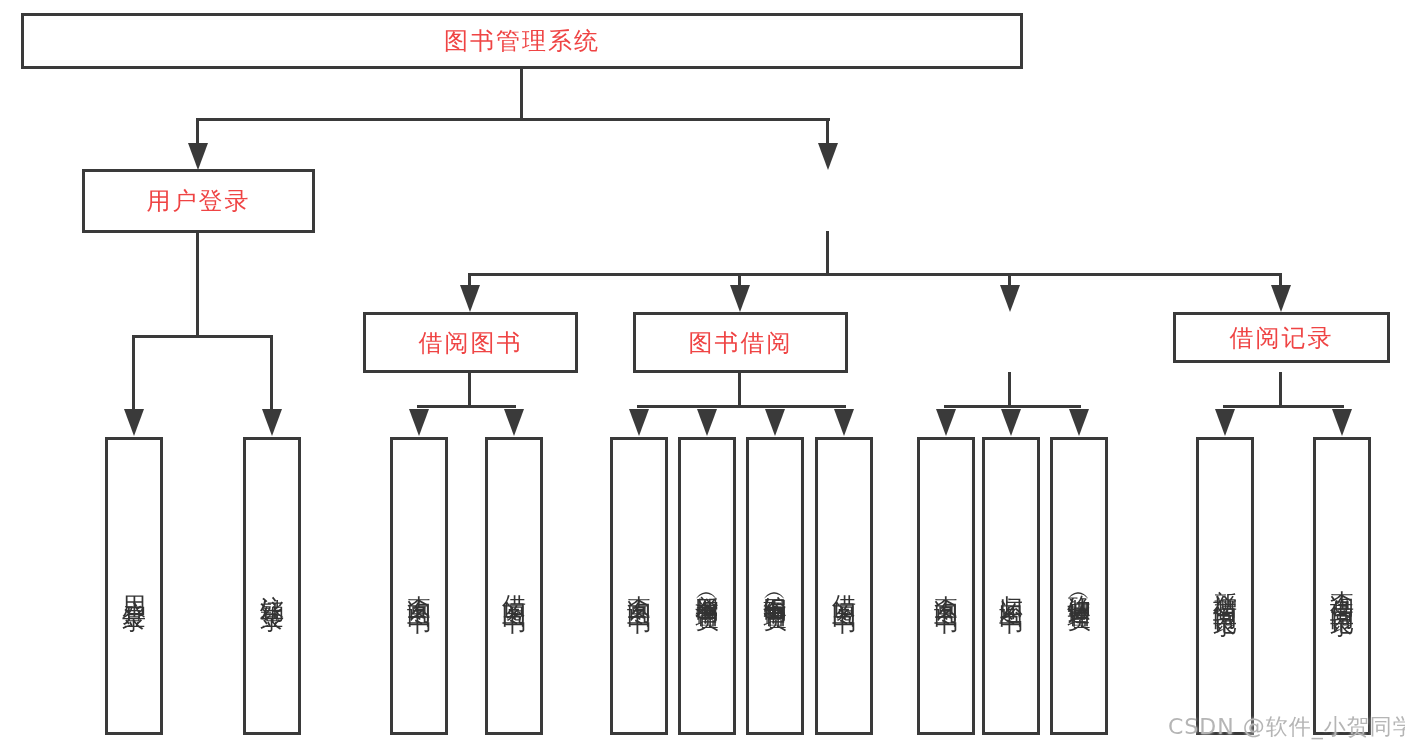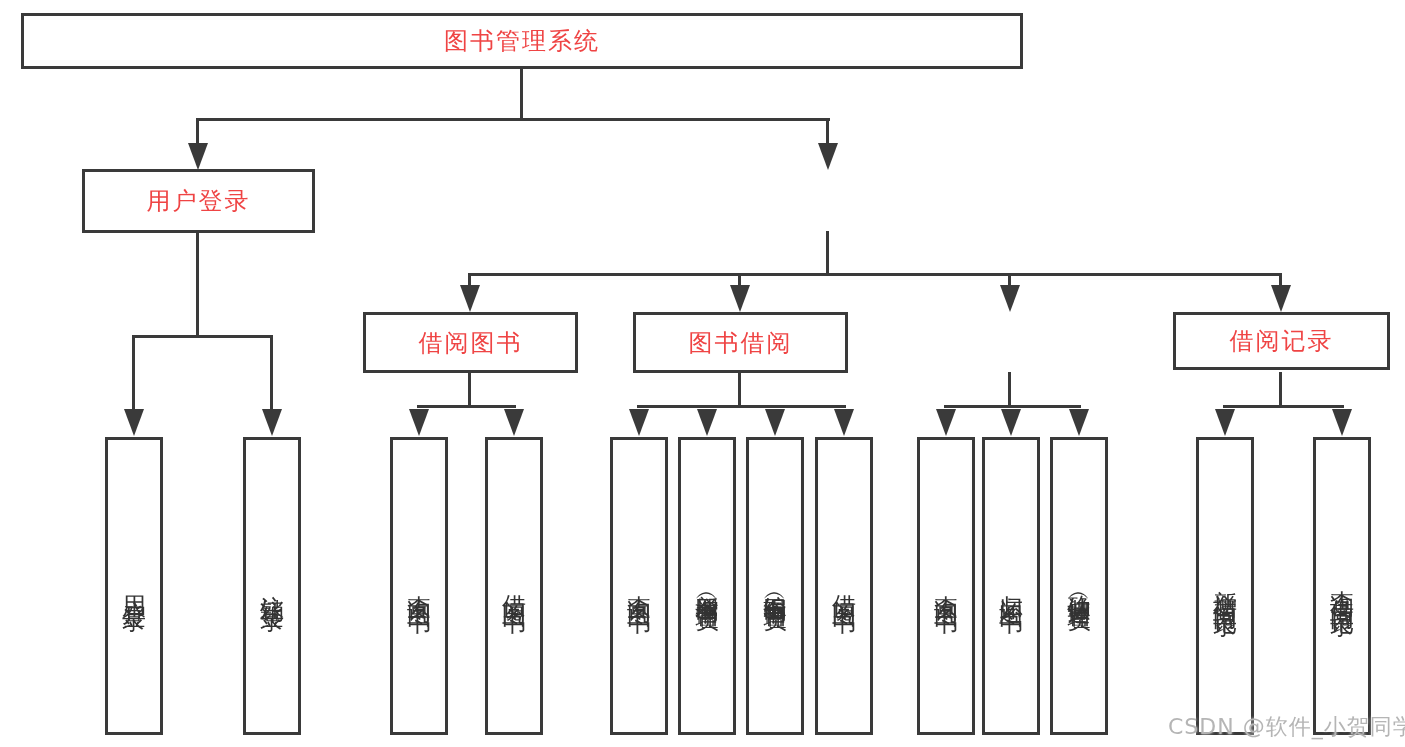--- a/index.html
+++ b/index.html
@@ -117,21 +117,21 @@
   <div class="box" style="left:82px;top:169px;width:233px;height:64px;">
     <span class="hlabel">用户登录</span>
   </div>
 
   <div class="box" style="left:363px;top:312px;width:215px;height:61px;">
     <span class="hlabel">借阅图书</span>
   </div>
   <div class="box" style="left:633px;top:312px;width:215px;height:61px;">
     <span class="hlabel">图书借阅</span>
   </div>
-  <div class="box" style="left:1173px;top:312px;width:217px;height:58px;">
+  <div class="box" style="left:1173px;top:312px;width:217px;height:51px;">
     <span class="hlabel">借阅记录</span>
   </div>
 
   <div class="box" style="left:105px;top:437px;width:58px;height:298px;">
     <span class="vtext">用户登录</span>
   </div>
   <div class="box" style="left:243px;top:437px;width:58px;height:298px;">
     <span class="vtext">注销登录</span>
   </div>
 

